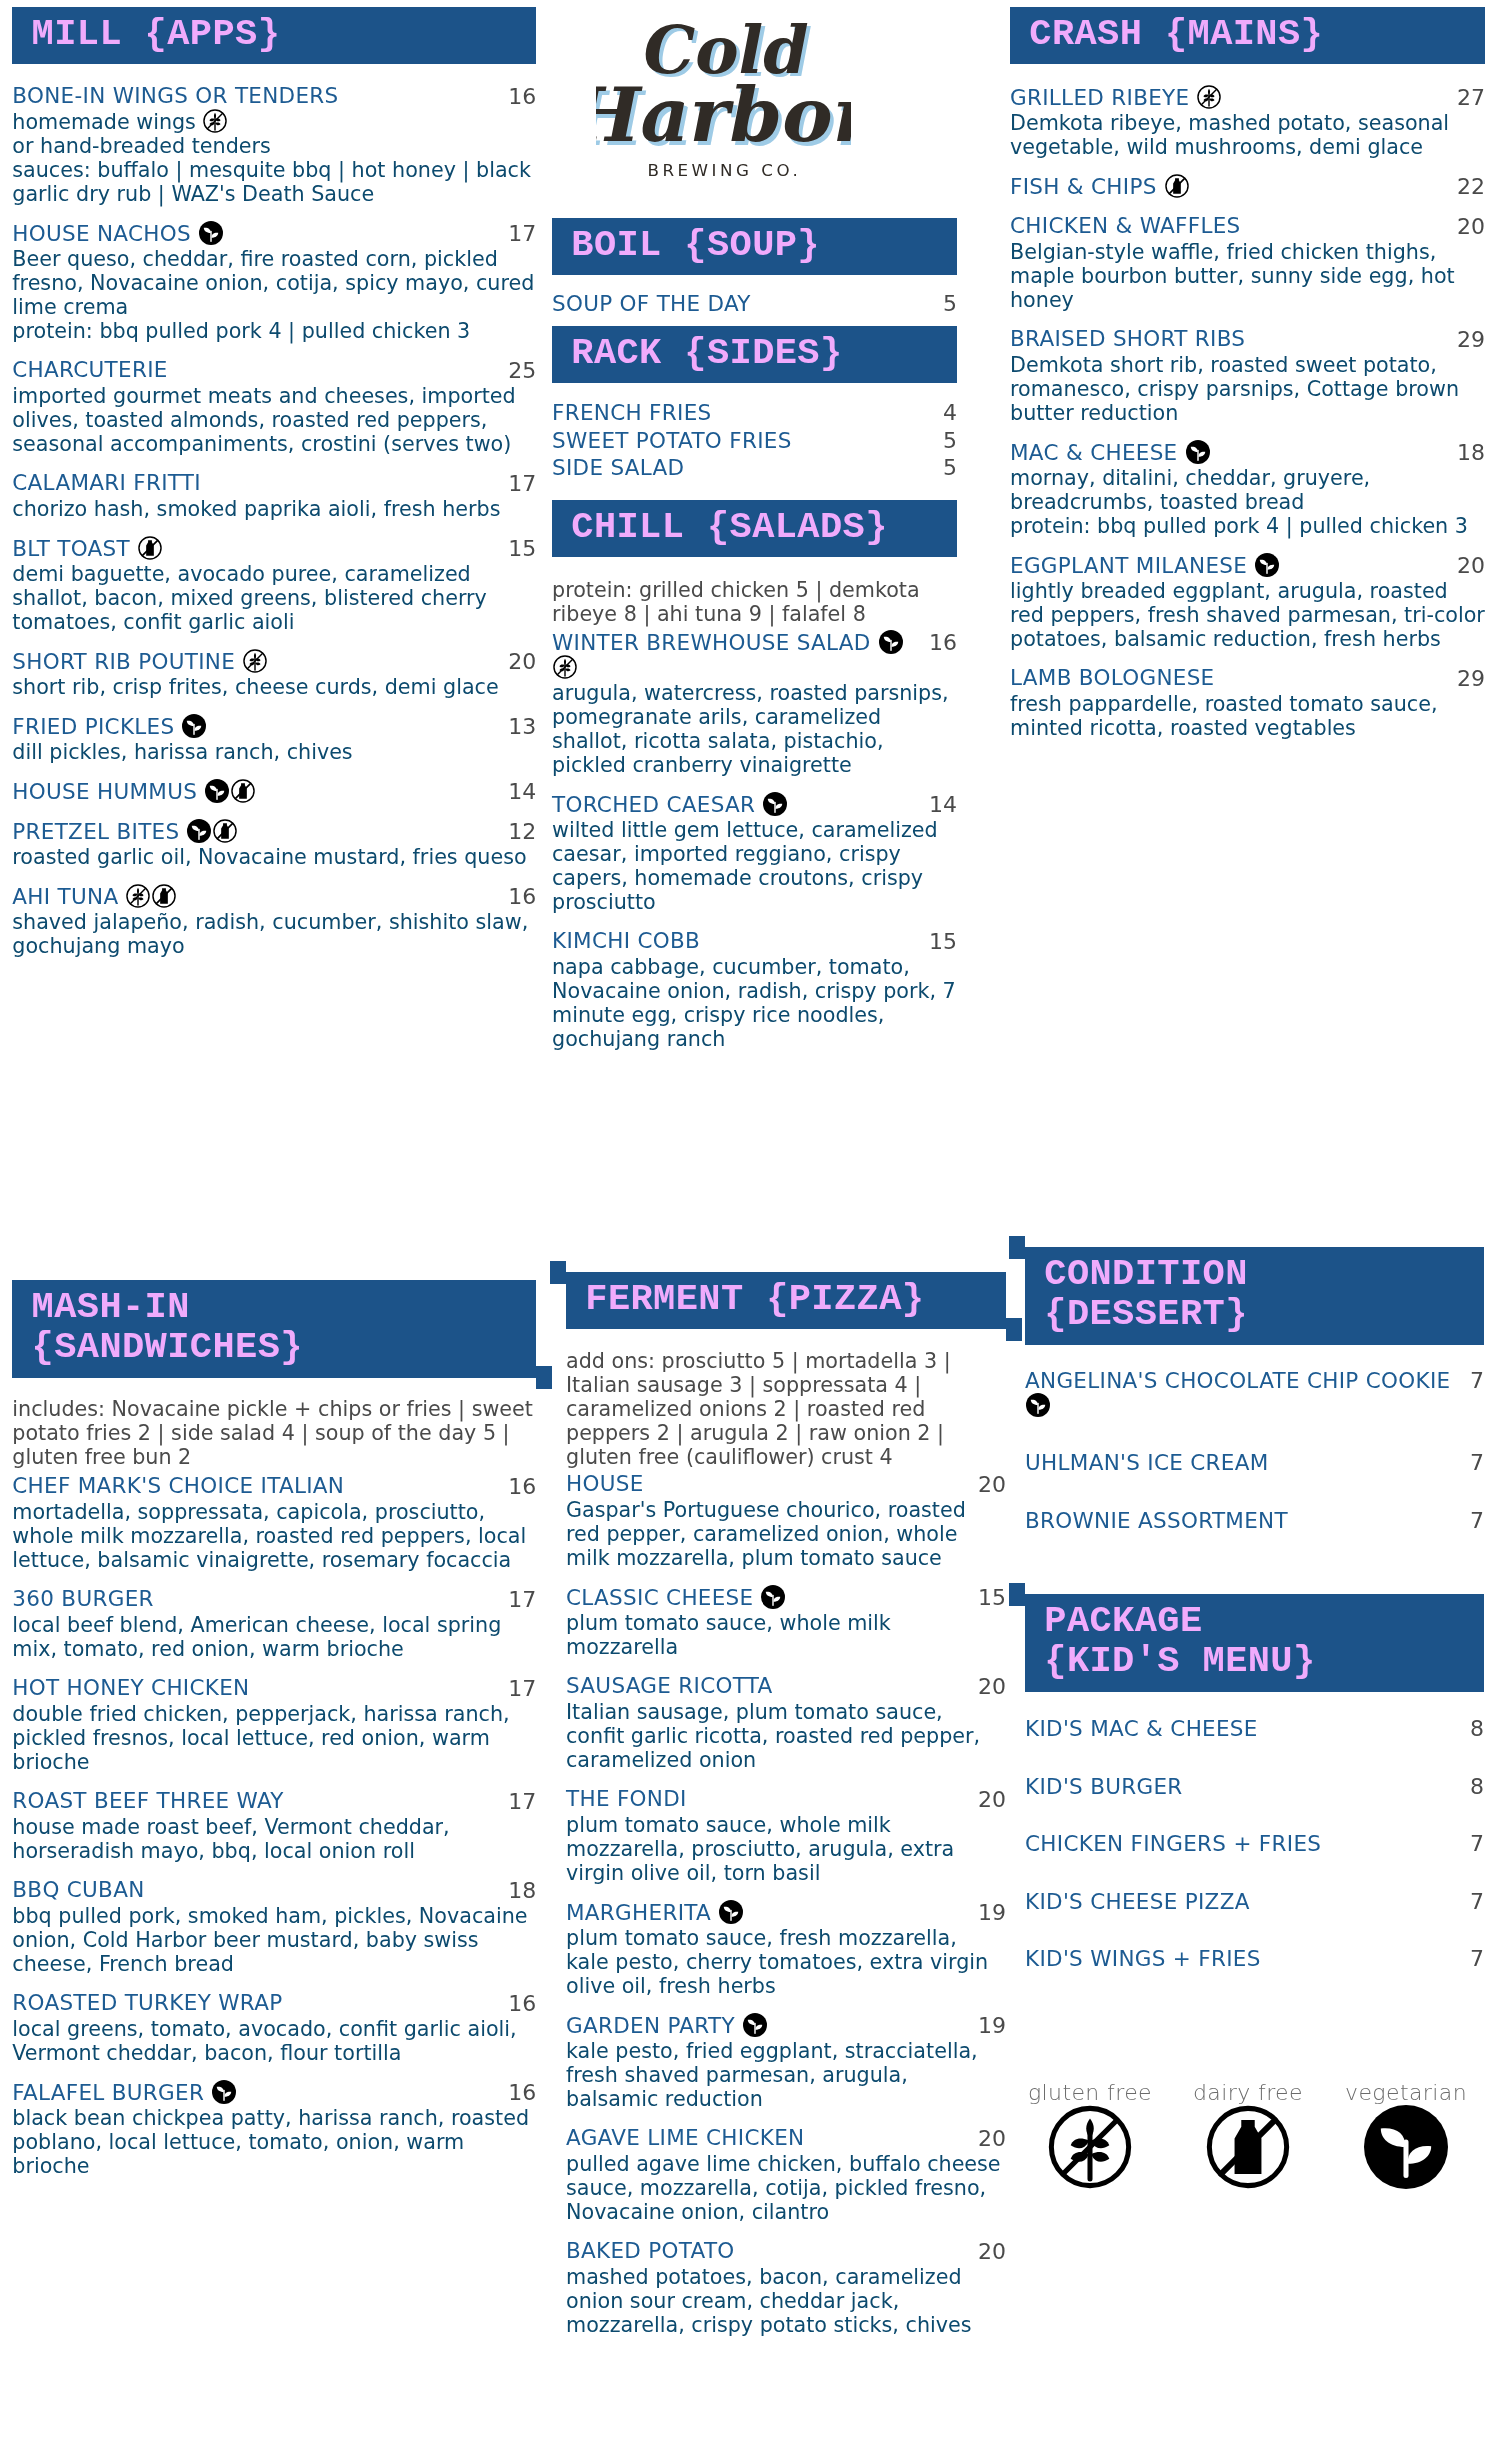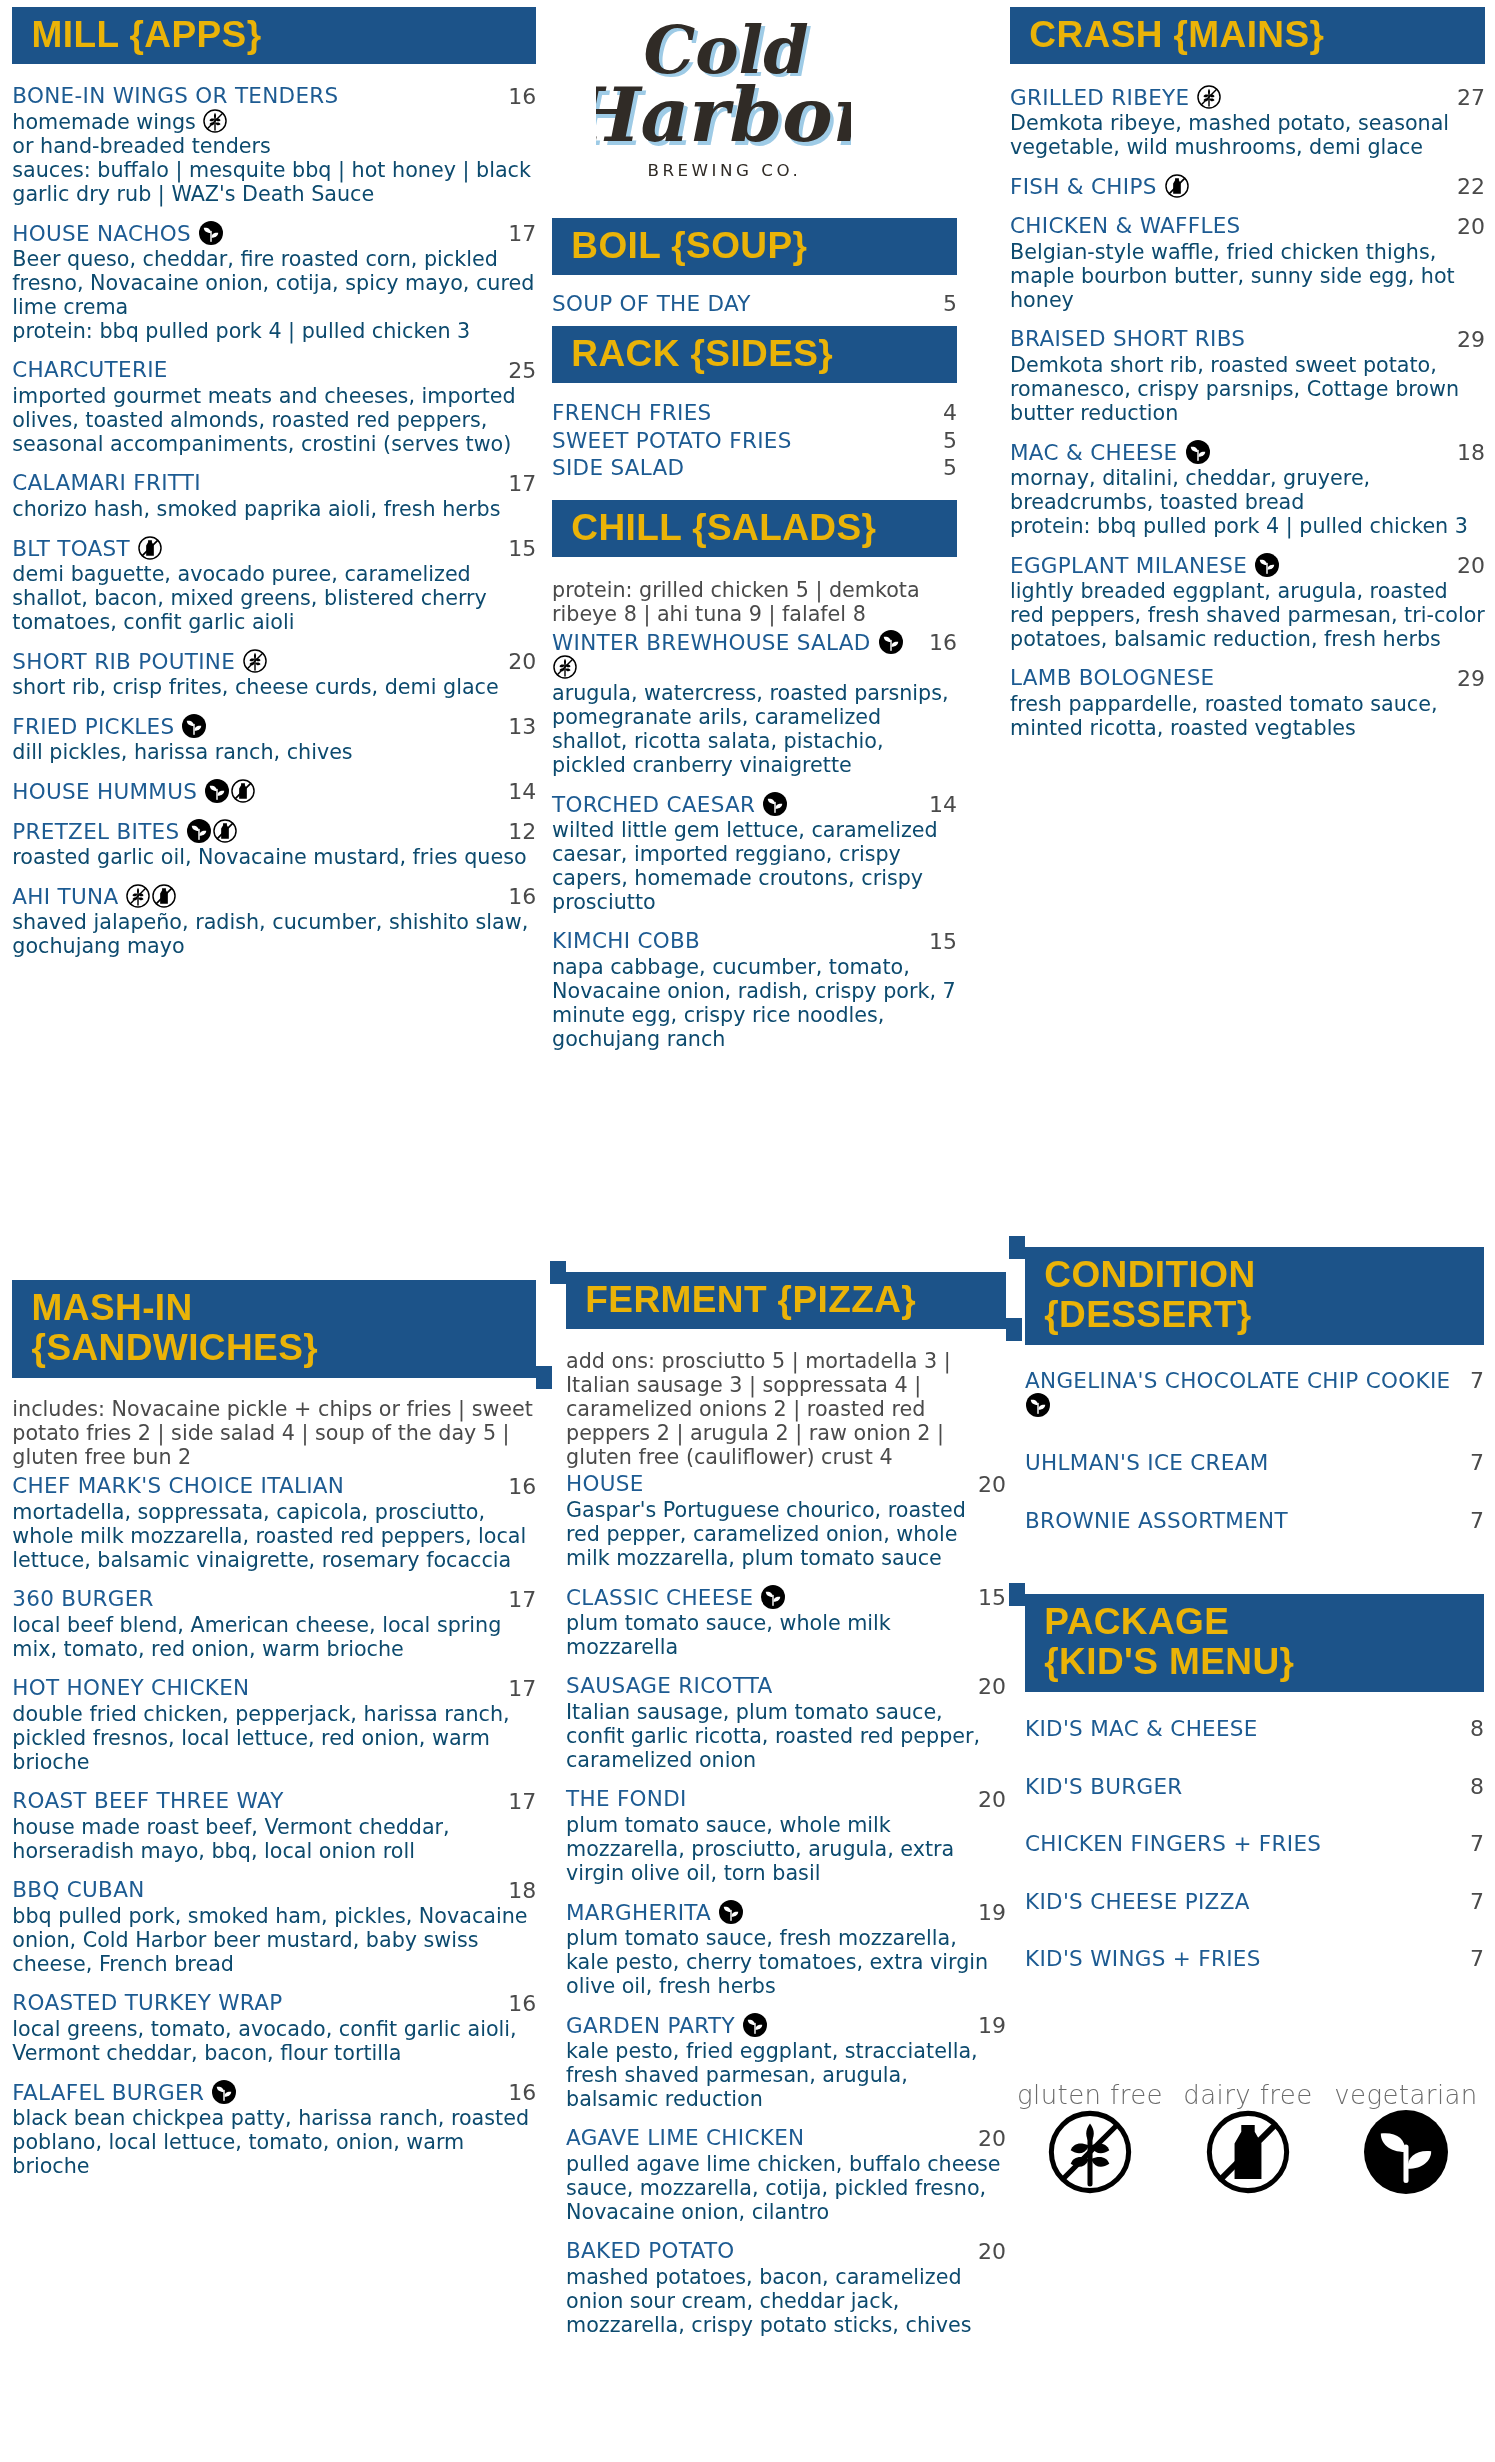--- a/index.html
+++ b/index.html
@@ -7,22 +7,22 @@
     width: 1495px; height: 2462px;
     background: #ffffff;
     font-family: "DejaVu Sans", sans-serif;
     overflow: hidden;
   }
   .page { position: relative; width: 1495px; height: 2462px; }
 
   
   .band {
     background: #1c5389;
-    color: #eab308;
-    font-family: Liberation Sans, sans-serif;
+    color: #f0abfc;
+    font-family: Liberation Mono, monospace;
     font-weight: bold;
     font-size: 37px;
     line-height: 1.07;
     letter-spacing: 0.4px;
     padding: 8px 0 9.7px 19.3px;
     position: relative;
   }
   .band.two-line { padding-bottom: 10.6px; }
   .band .tail-l, .band .tail-r {
     position: absolute; background: #1c5389; width: 16px; height: 23px;
@@ -84,21 +84,21 @@
 
   
   .list-row { display:flex; justify-content: space-between; align-items:baseline; }
   .list-row .nm { font-size: 21.5px; }
   .tight .list-row { margin-top: 0px; }
 
   
   .legend-wrap { display:flex; gap: 0px; }
   .legend-item { width: 158px; text-align:center; }
   .legend-label {
-    color: #6b6b6b; font-size: 26px; letter-spacing: 0.4px;
+    color: #6b6b6b; font-size: 22px; letter-spacing: 0.4px;
     font-weight: 300; margin-bottom: 0;
   }
   .legend-ico { display:flex; justify-content:center; }
 </style>
 </head>
 <body>
 
 <div class="page">
 
   <div class="col" id="col-left">

